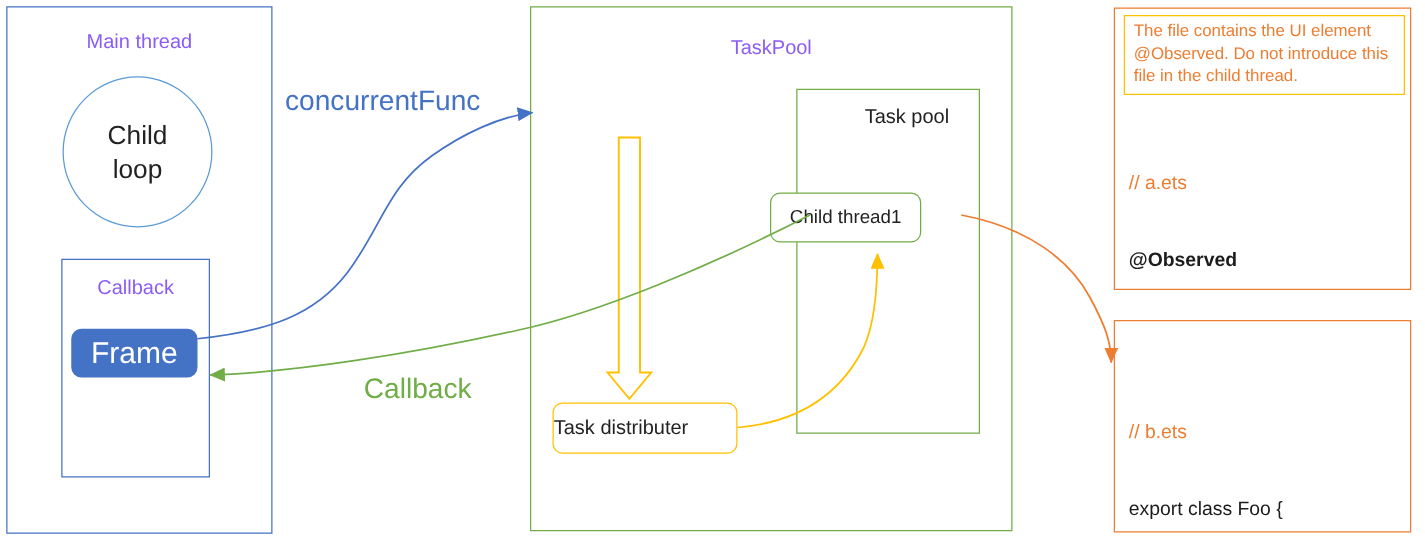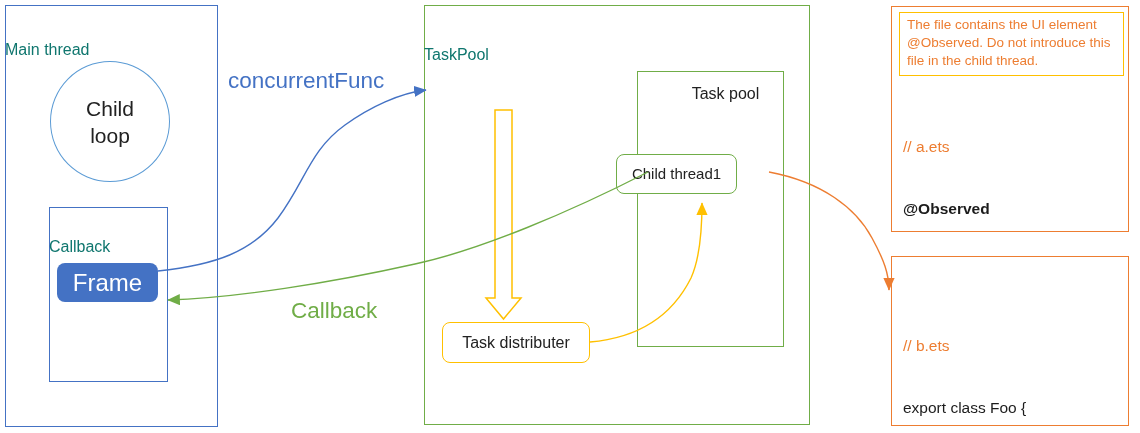--- a/index.html
+++ b/index.html
@@ -1,42 +1,42 @@
 <!DOCTYPE html>
 <html><head>
 <meta charset="utf-8">
 <style>
   html,body{margin:0;padding:0;background:#fff;}
   #canvas{
     position:relative;width:1140px;height:433px;background:#fff;overflow:hidden;
     font-family:"Liberation Sans",sans-serif;color:#222;
   }
   .abs{position:absolute;box-sizing:border-box;}
-  .box-title{text-align:left;font-size:16px;color:#0f766e;margin-top:16px;}
+  .box-title{text-align:center;font-size:16px;color:#8b5cf6;}
   
   .main-thread{left:5px;top:5px;width:213px;height:422px;border:1.5px solid #4472C4;background:#fff;}
   .mt-title{left:5px;top:25px;width:213px;}
   .event-loop{left:50px;top:61px;width:120px;height:121px;border:1.4px solid #5B9BD5;border-radius:50%;
     display:flex;align-items:center;justify-content:center;text-align:center;font-size:21px;line-height:27px;}
   .event-loop-inner{width:78px;}
   .callback-box{left:49px;top:207px;width:119px;height:175px;border:1.5px solid #4472C4;background:#fff;}
   .cb-title{left:49px;top:222px;width:119px;font-size:16px;}
   .frame{left:57px;top:263px;width:101px;height:39px;background:#4472C4;border-radius:8px;
     display:flex;align-items:center;justify-content:center;color:#fff;font-size:24px;}
   
   .taskpool{left:424px;top:5px;width:386px;height:420px;border:1.5px solid #70AD47;background:#fff;}
   .tp-title{left:424px;top:30px;width:386px;}
   .task-queue{left:434px;top:70px;width:146px;height:39px;border:1.5px solid #70AD47;border-radius:8px;background:#fff;
     display:flex;align-items:center;justify-content:center;font-size:16px;}
   .task-pool-inner{left:637px;top:71px;width:147px;height:276px;border:1.5px solid #70AD47;background:#fff;}
   .tpi-title{left:637px;top:85px;width:147px;text-align:center;font-size:16px;margin-left:15px;}
   .child-thread{left:616px;top:154px;width:121px;height:40px;border:1.5px solid #70AD47;border-radius:8px;background:#fff;
     display:flex;flex-direction:row;align-items:center;justify-content:center;font-size:15px;line-height:18px;}
   .task-distributer{left:442px;top:322px;width:148px;height:41px;border:1.5px solid #FFC000;border-radius:8px;background:#fff;
-    display:flex;align-items:center;justify-content:center;font-size:16px;}
+    display:flex;align-items:center;justify-content:flex-start;font-size:16px;}
   
   .aets-box{left:891px;top:6px;width:238px;height:226px;border:1.5px solid #ED7D31;background:#fff;}
   .bets-box{left:891px;top:256px;width:238px;height:170px;border:1.5px solid #ED7D31;background:#fff;}
   .note-box{left:899px;top:12px;width:225px;height:64px;border:1.5px solid #FFC000;background:#fff;padding:3px 7px;}
   .note-text{font-size:13.5px;line-height:18px;color:#ED7D31;}
   .code{font-size:15.5px;line-height:20.6px;white-space:pre;color:#1c1c1c;}
   .code .comment{color:#ED7D31;}
   .code .bold{font-weight:bold;}
   .code-a{left:903px;top:96px;}
   .code-b{left:903px;top:295px;}

